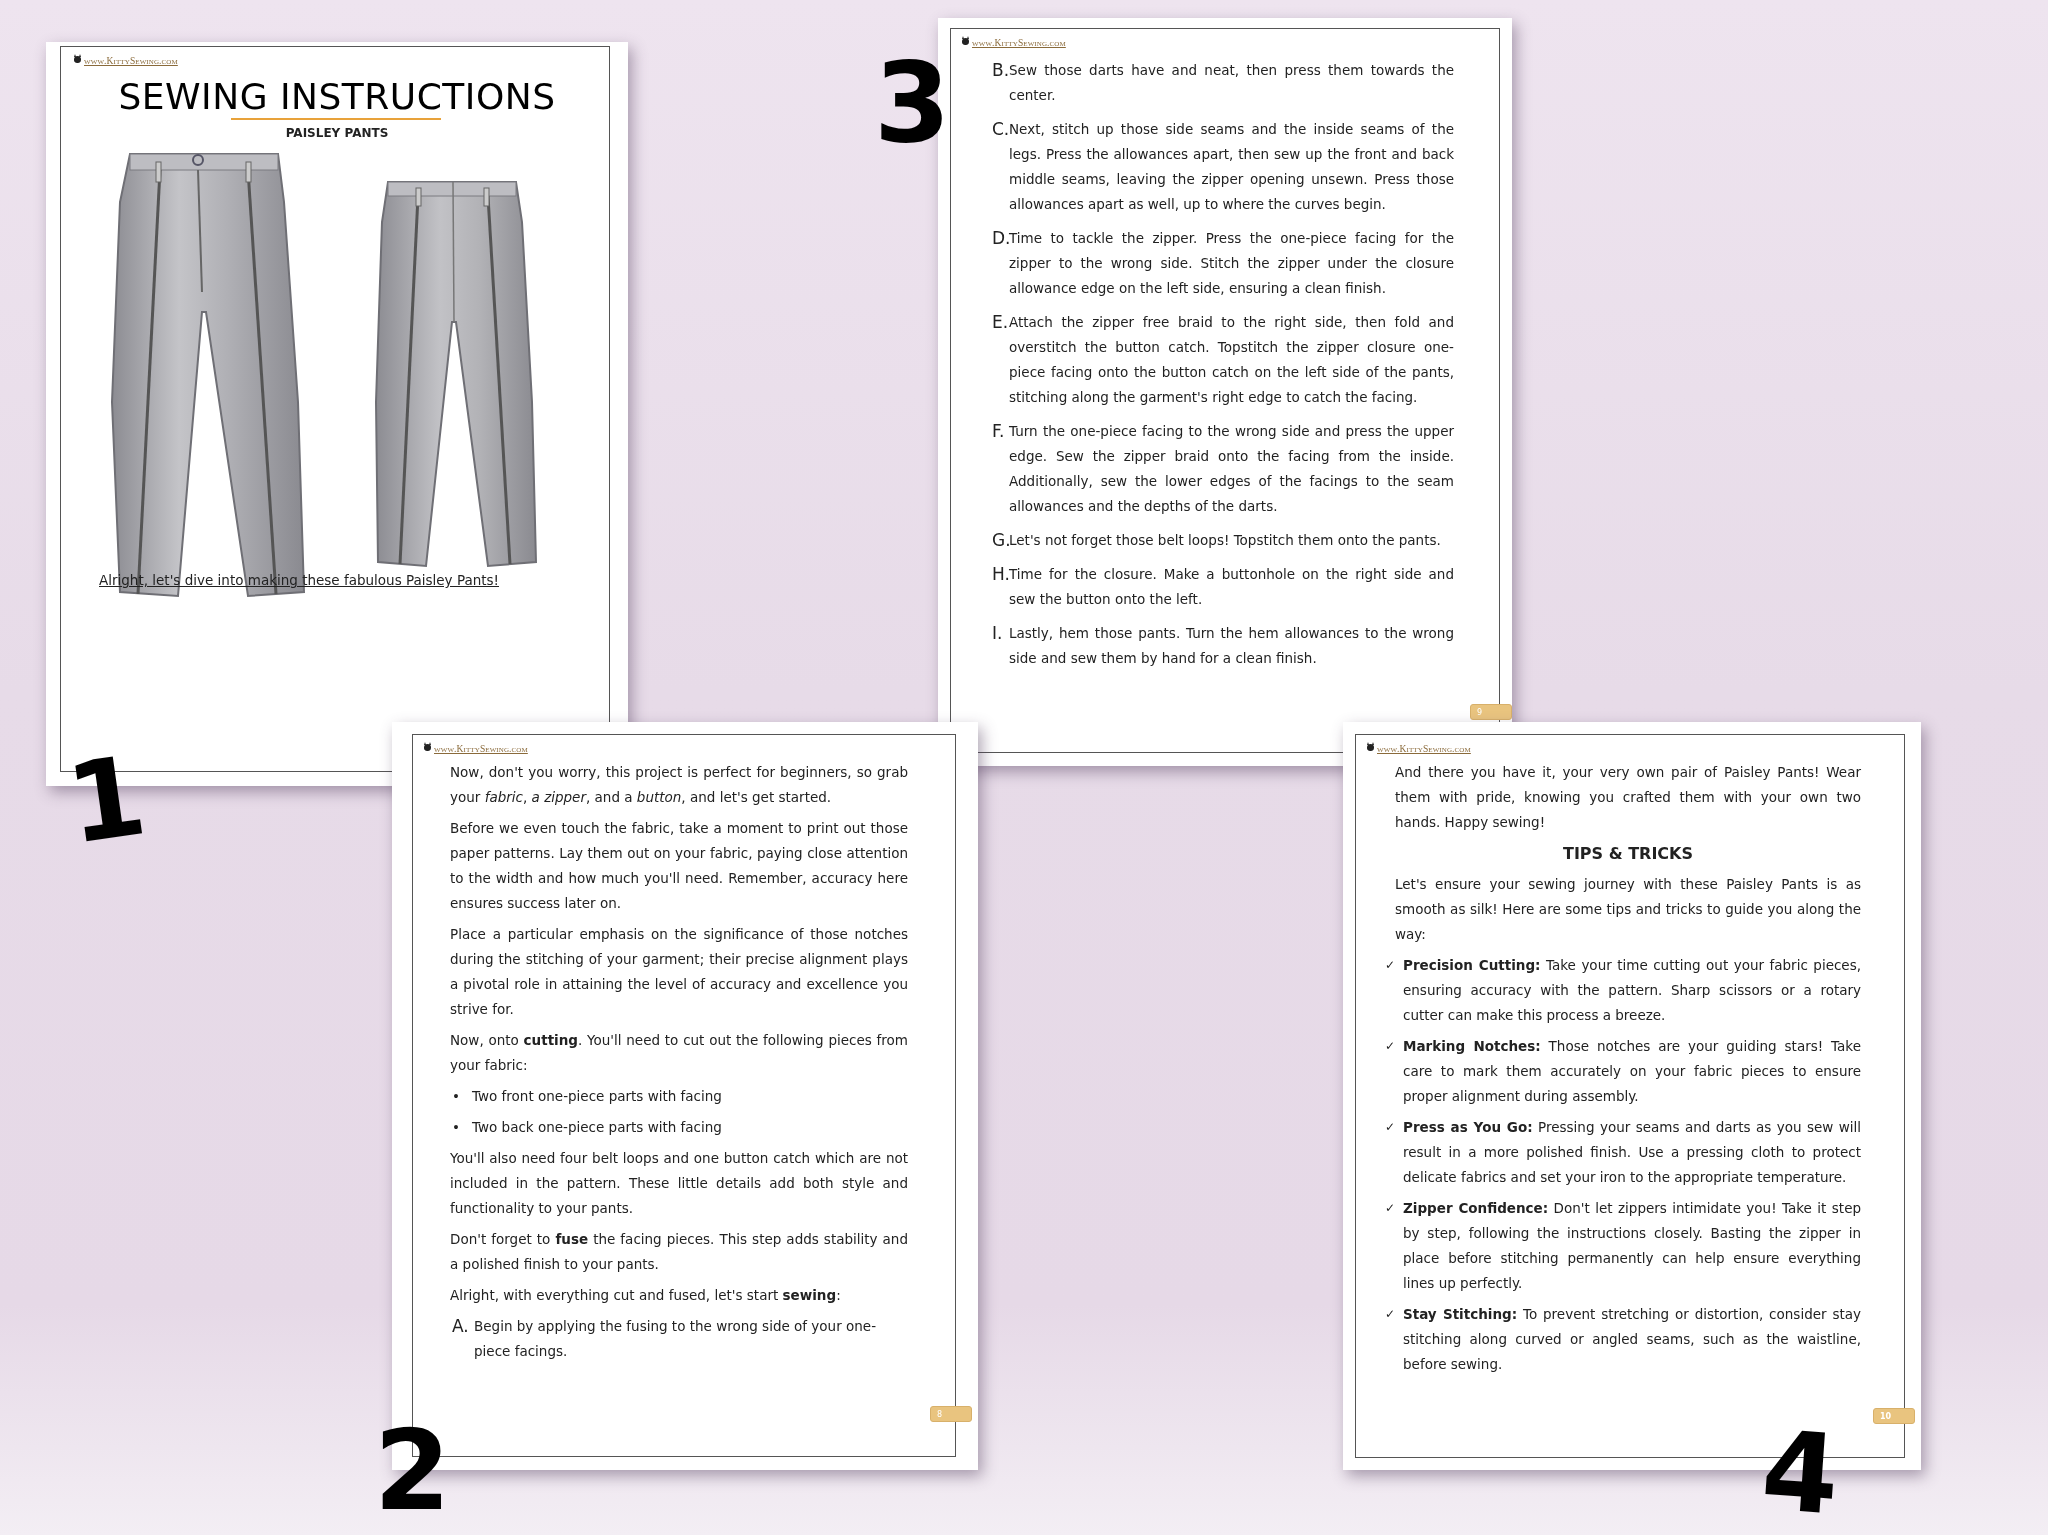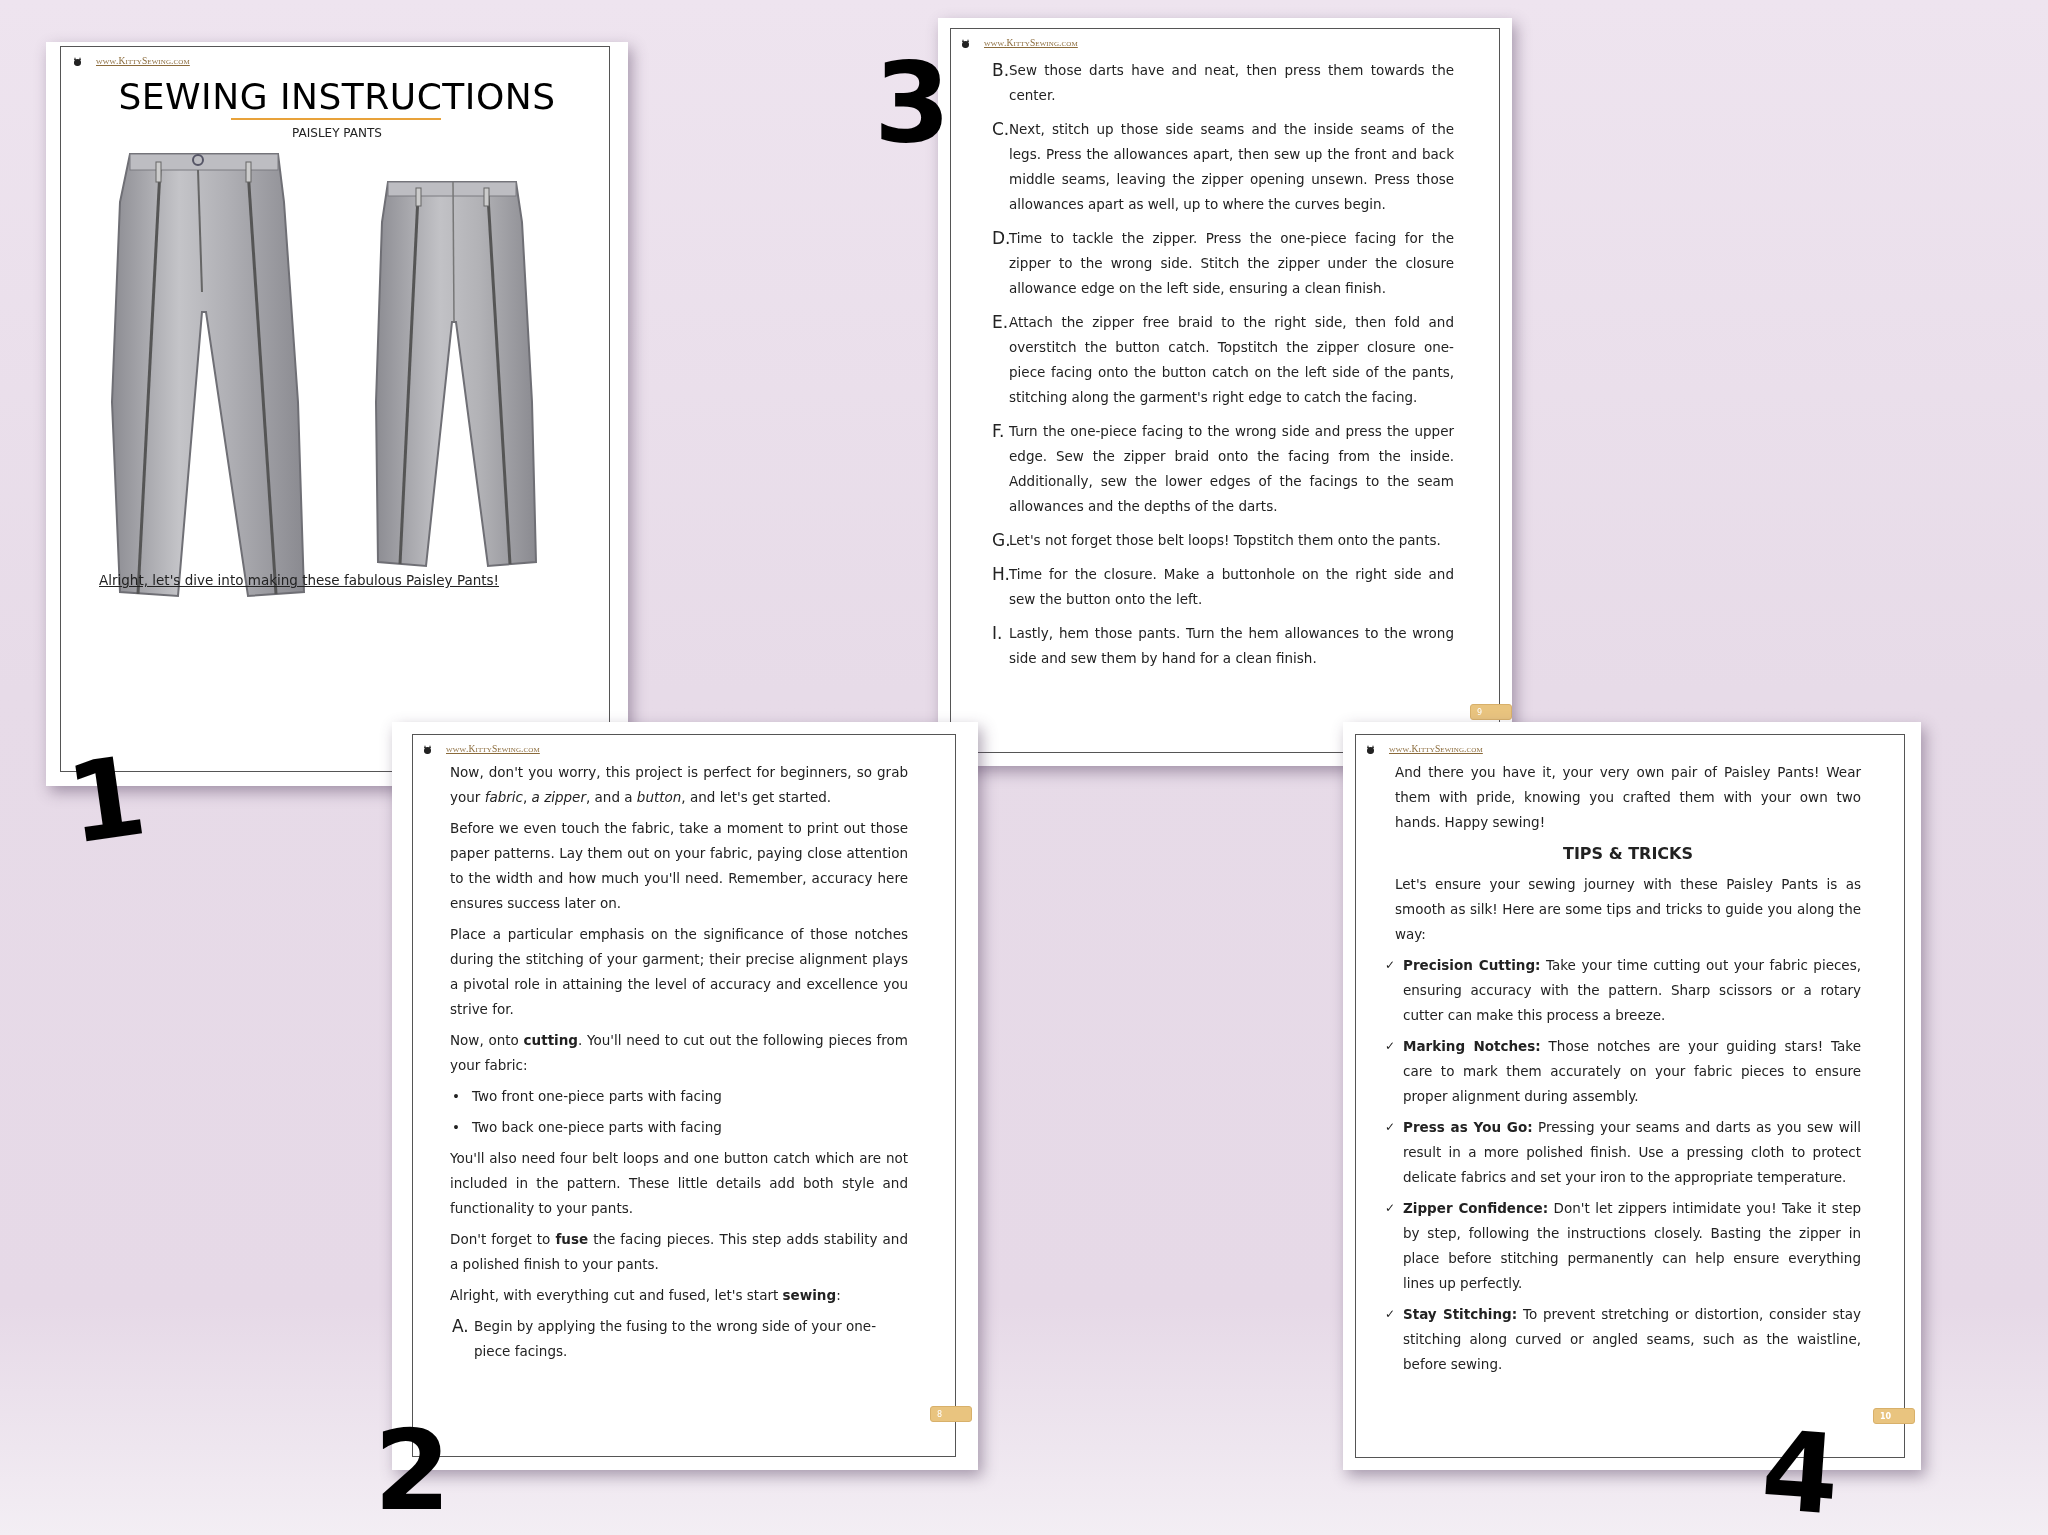--- a/index.html
+++ b/index.html
@@ -11,21 +11,21 @@
   .page {
     position:absolute; background:#fff;
     box-shadow: 4px 6px 14px rgba(80,60,90,0.45);
   }
   .frame {
     position:absolute; border:1px solid #555; box-sizing:border-box;
   }
   .site {
     position:absolute; font-family:"Liberation Serif", serif; font-size:9.5px;
     color:#8a6a3a; text-decoration:underline; font-variant:small-caps; letter-spacing:0.1px;
-    display:flex; align-items:flex-end; gap:15px;
+    display:flex; align-items:flex-start; gap:3px;
   }
   .site .cat {
     width:7px; height:7px; background:#222; border-radius:50% 50% 45% 45%;
     display:inline-block; position:relative;
   }
   .site .cat::before, .site .cat::after {
     content:""; position:absolute; top:-2px; width:0; height:0;
     border-left:1.5px solid transparent; border-right:1.5px solid transparent; border-bottom:3px solid #222;
   }
   .site .cat::before { left:0; }
@@ -64,21 +64,21 @@
 <body>
 
 <div class="page" style="left:46px; top:42px; width:582px; height:744px;">
   <div class="frame" style="left:14px; top:4px; width:550px; height:726px;"></div>
   <div class="site" style="left:28px; top:14px;">
     <span class="cat"></span>
     <span>www.KittySewing.com</span>
   </div>
   <div class="title" style="top:34px;">SEWING INSTRUCTIONS</div>
   <div class="underline-bar" style="left:185px; top:76px; width:210px;"></div>
-  <div class="subtitle" style="top:84px;">PAISLEY PANTS</div>
+  <div class="subtitle" style="top:84px;font-weight:bold;">PAISLEY PANTS</div>
 
   <svg style="position:absolute; left:52px; top:100px;" width="210" height="460" viewBox="0 0 210 460">
     <defs>
       <linearGradient id="gp1" x1="0" x2="1" y1="0" y2="0">
         <stop offset="0" stop-color="#8c8c92"></stop>
           <stop offset="0.35" stop-color="#c4c4c8"></stop>
         <stop offset="0.6" stop-color="#b0b0b5"></stop>
           <stop offset="1" stop-color="#8a8a90"></stop>
       </linearGradient>
     </defs>

